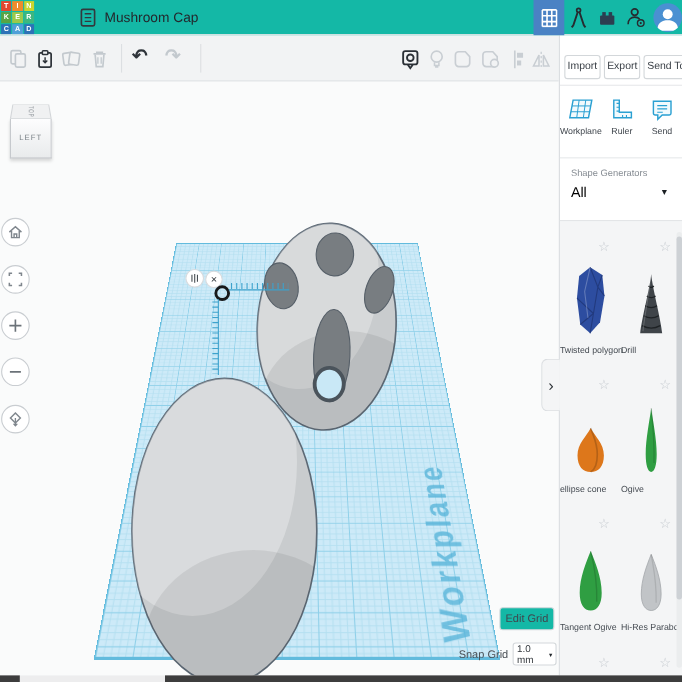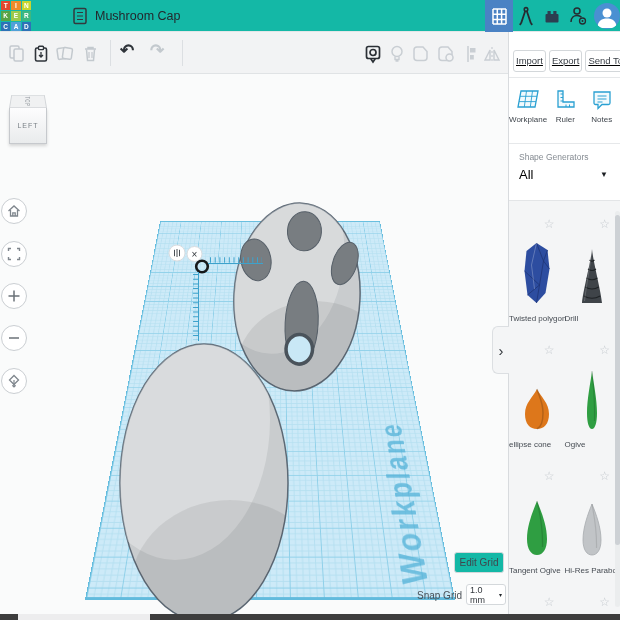--- a/index.html
+++ b/index.html
@@ -71,21 +71,21 @@
     border:1px solid #d4d8db; border-radius:3px; font-size:9px; color:#33383d;
     display:flex; align-items:center; justify-content:space-between; padding:0 3px; z-index:4; }
   #snap-dd .ar { font-size:6px; color:#23282d; }
   #hstrip { position:absolute; left:0; top:614px; width:620px; height:6px; background:#ededee; z-index:20; }
   .hthumb { position:absolute; top:0; height:6px; background:#3d3d3d; }
 
   
   #panel { position:absolute; left:508px; top:32px; width:112px; height:588px; background:#fff;
     border-left:1px solid #d8dbde; z-index:6; display:flex; flex-direction:column; }
   #p-actions { height:46px; border-bottom:1px solid #e6e8ea; display:flex; gap:3px;
-    align-items:center; padding:12px 4px 0 4px;text-decoration:underline; }
+    align-items:center; padding:12px 4px 0 4px; }
   #p-actions button { flex:1; height:22px; background:#fff; border:1px solid #d3d7da;
     border-radius:3px; font-size:9.5px; color:#383e45; font-family:inherit; white-space:nowrap; padding:0 2px; }
   #p-tools { height:66px; border-bottom:1px solid #e6e8ea; display:flex; }
   .tool { flex:1; display:flex; flex-direction:column; align-items:center; gap:3px; padding-top:10px; }
   .tool .tlabel { font-size:8px; color:#3f454c; }
   #p-gen { height:56px; position:relative; padding:8px 0 0 10px; }
   #gen-label { font-size:8.5px; color:#858b92; }
   #gen-value { font-size:13px; color:#000000; margin-top:5px; }
   #gen-arrow { position:absolute; right:12px; top:26px; font-size:8px; color:#1b1f23; }
   #p-cards { flex:1; background:#f4f5f6; border-top:1px solid #e3e5e7; position:relative;
@@ -356,21 +356,21 @@
           <path d="M5,3 h5 v11 h11 v5 H5 Z" fill="#f2fafd" stroke="#2aa0d2" stroke-width="1.3"></path>
           <path d="M7.5,6 h2.5 M7.5,9.5 h2.5 M7.5,13 h2.5 M13,16.5 v2.5 M16.5,16.5 v2.5" stroke="#2aa0d2" stroke-width="1" fill="none"></path>
         </svg>
       <span class="tlabel">Ruler</span>
     </div>
     <div class="tool">
       <svg width="24" height="24" viewBox="0 0 24 24">
           <path d="M4,4 h16 v11 a1.5,1.5 0 0 1 -1.5,1.5 H12 l-4,4 v-4 H5.5 A1.5,1.5 0 0 1 4,15 Z" fill="#f2fafd" stroke="#2aa0d2" stroke-width="1.3"></path>
           <path d="M7.5,8 h9 M7.5,11 h9 M7.5,14 h5" stroke="#2aa0d2" stroke-width="1" fill="none"></path>
         </svg>
-      <span class="tlabel">Notes</span>
+      <span class="tlabel">Send</span>
     </div>
   </div>
 
   <div id="p-gen">
     <div id="gen-label">Shape Generators</div>
     <div id="gen-value">All</div>
     <span id="gen-arrow">▼</span>
   </div>
 
   <div id="p-cards">

